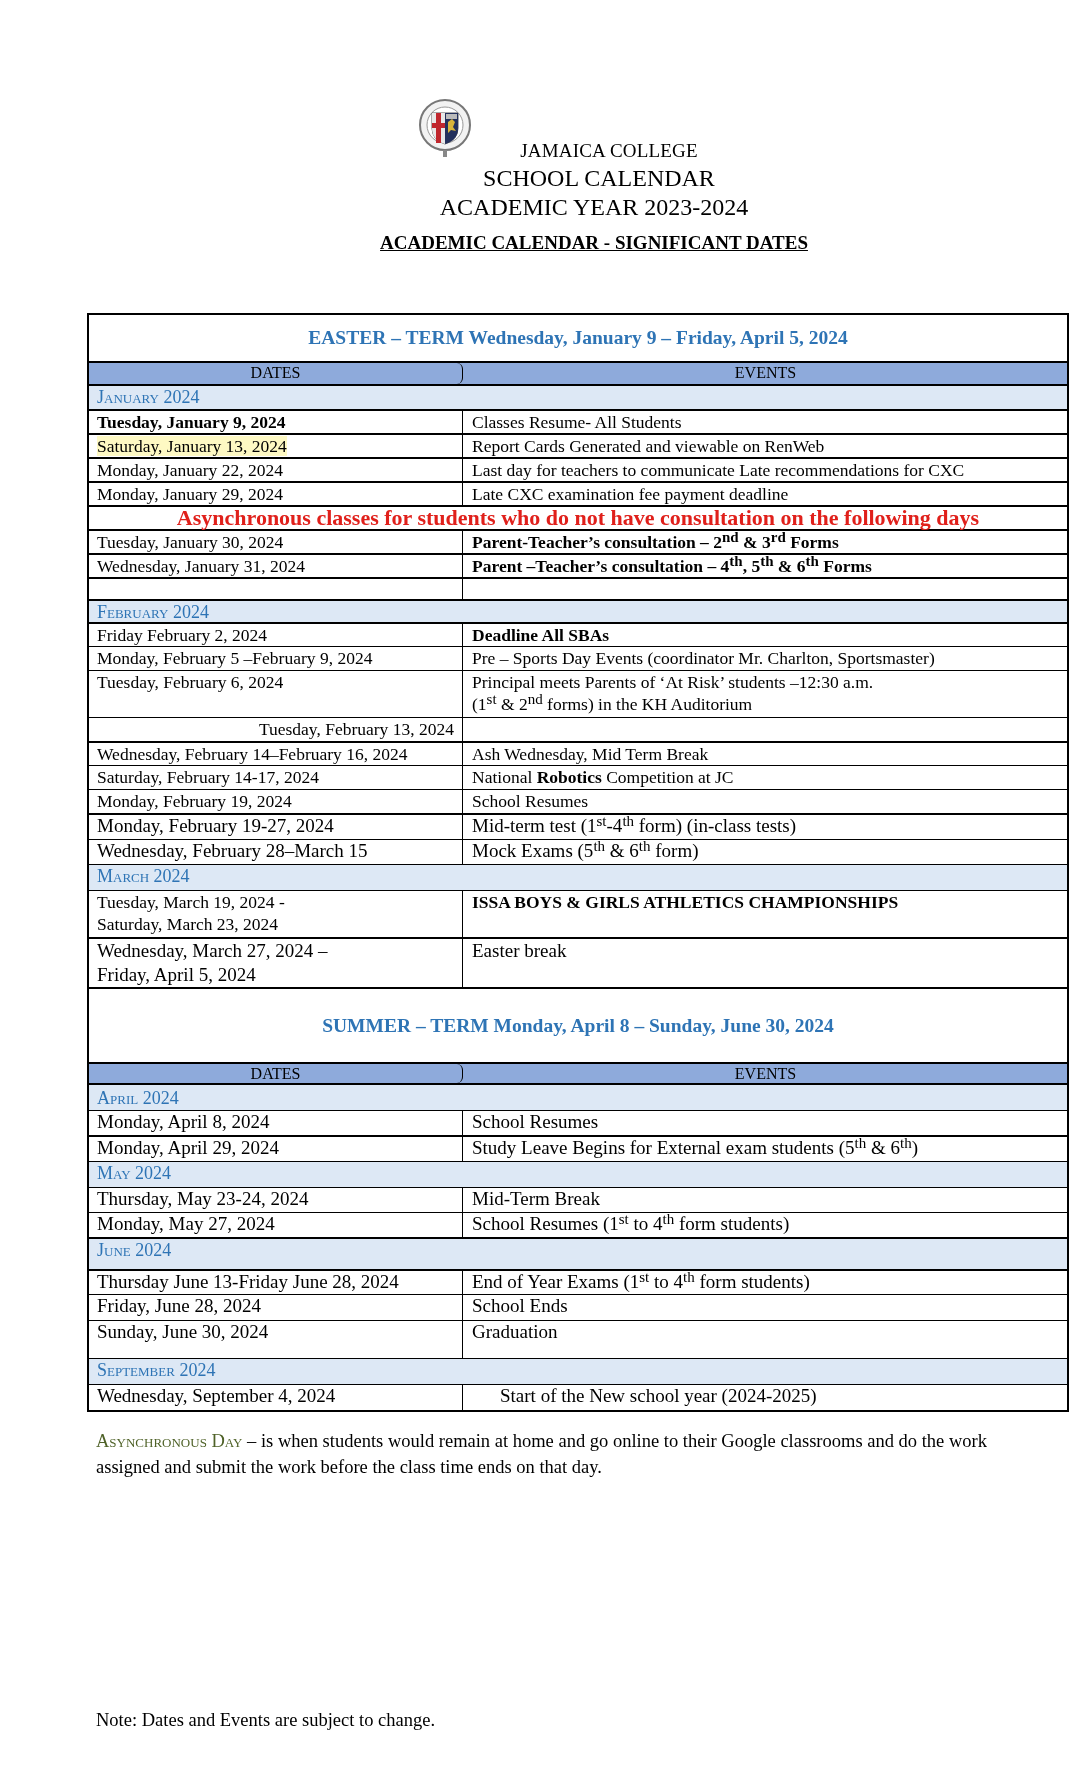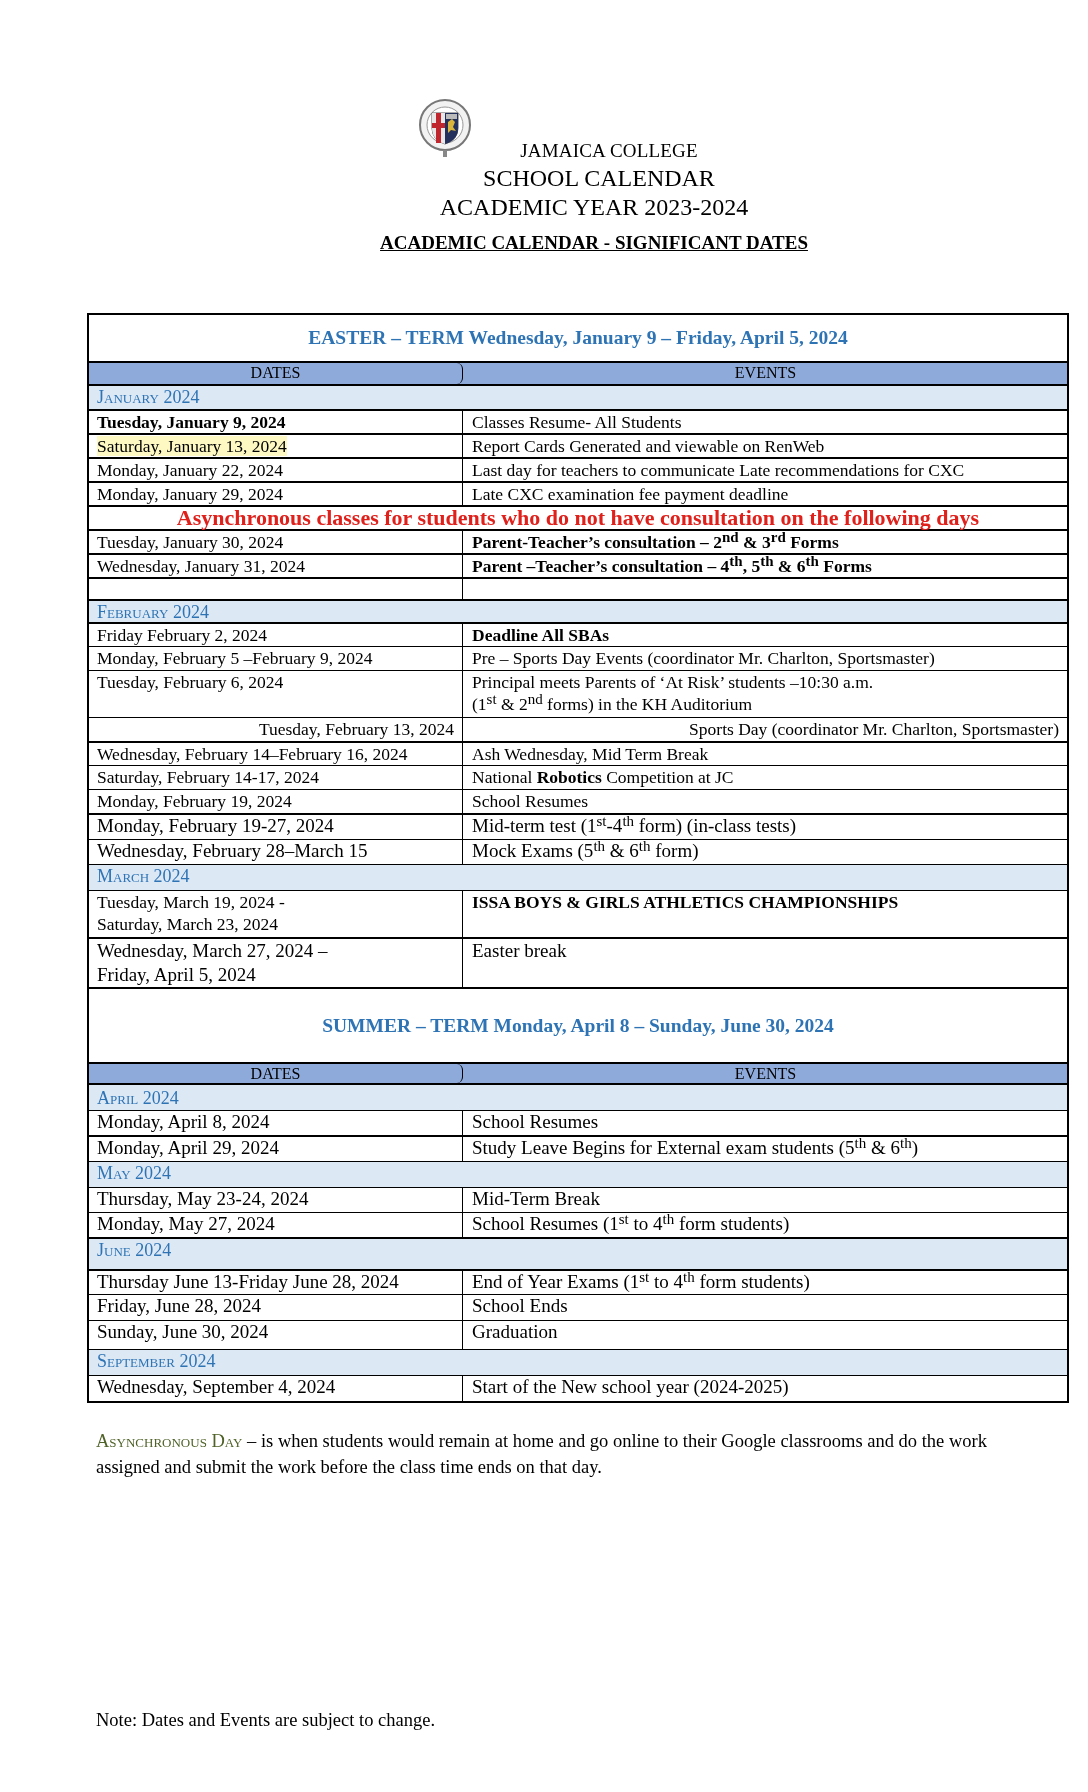--- a/index.html
+++ b/index.html
@@ -113,27 +113,26 @@
     <div class="cell c-date">Friday February 2, 2024</div>
     <div class="cell c-event bold">Deadline All SBAs</div>
   </div>
   <div class="row thin" style="height:24px;">
     <div class="cell c-date">Monday, February 5 –February 9, 2024</div>
     <div class="cell c-event">Pre – Sports Day Events (coordinator Mr. Charlton, Sportsmaster)</div>
   </div>
   <div class="row thin" style="height:47px;">
     <div class="cell c-date">Tuesday, February 6, 2024</div>
     <div class="cell c-event">
-      <div>Principal meets Parents of ‘At Risk’ students –10:30 a.m.</div>
+      <div>Principal meets Parents of ‘At Risk’ students –12:30 a.m.</div>
       <div><span>(1</span><sup>st</sup><span> &amp; 2</span><sup>nd</sup><span> forms) in the KH Auditorium</span></div>
     </div>
   </div>
   <div class="row thin" style="height:24px;text-align:right;">
     <div class="cell c-date">Tuesday, February 13, 2024</div>
-    <div class="cell c-event">Sports Day (coordinator Mr. Charlton, Sportsmaster)</div>
   </div>
   <div class="row" style="height:24px;">
     <div class="cell c-date">Wednesday, February 14–February 16, 2024</div>
     <div class="cell c-event">Ash Wednesday, Mid Term Break</div>
   </div>
   <div class="row thin" style="height:24px;">
     <div class="cell c-date">Saturday, February 14-17, 2024</div>
     <div class="cell c-event"><span>National </span><b>Robotics</b><span> Competition at JC</span></div>
   </div>
   <div class="row thin" style="height:24px;">
@@ -203,29 +202,29 @@
     <div class="cell">June 2024</div>
   </div>
   <div class="row" style="height:25px;">
     <div class="cell c-date big">Thursday June 13-Friday June 28, 2024</div>
     <div class="cell c-event big"><span>End of Year Exams (1</span><sup>st</sup><span> to 4</span><sup>th</sup><span> form students)</span></div>
   </div>
   <div class="row thin" style="height:26px;">
     <div class="cell c-date big">Friday, June 28, 2024</div>
     <div class="cell c-event big">School Ends</div>
   </div>
-  <div class="row thin" style="height:29px;">
+  <div class="row thin" style="height:38px;">
     <div class="cell c-date big">Sunday, June 30, 2024</div>
     <div class="cell c-event big">Graduation</div>
   </div>
 
   <div class="row month thin" style="height:26px;">
     <div class="cell">September 2024</div>
   </div>
-  <div class="row thin" style="height:26px;">
+  <div class="row thin" style="height:26px;gap:28px;">
     <div class="cell c-date big">Wednesday, September 4, 2024</div>
     <div class="cell c-event big">Start of the New school year (2024-2025)</div>
   </div>
 </div>
 
 <div class="abs note-async">
   <span class="lbl">Asynchronous Day</span><span> – is when students would remain at home and go online to their Google classrooms and do the work assigned and submit the work before the class time ends on that day.</span>
 </div>
 <div class="abs note-change">Note: Dates and Events are subject to change.</div>
 

